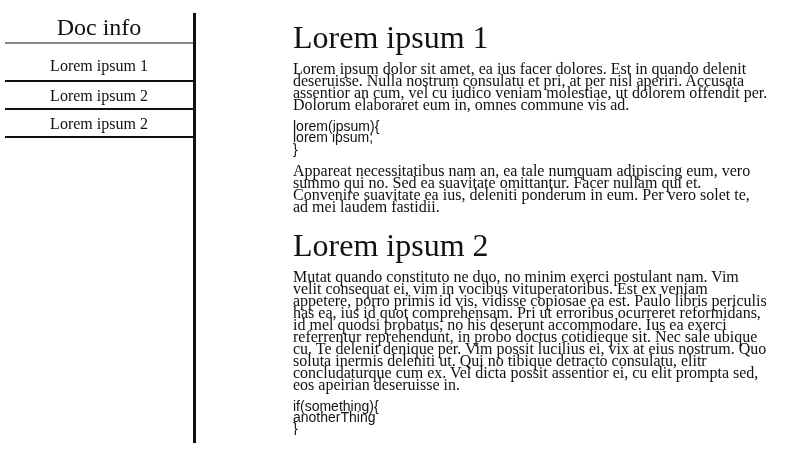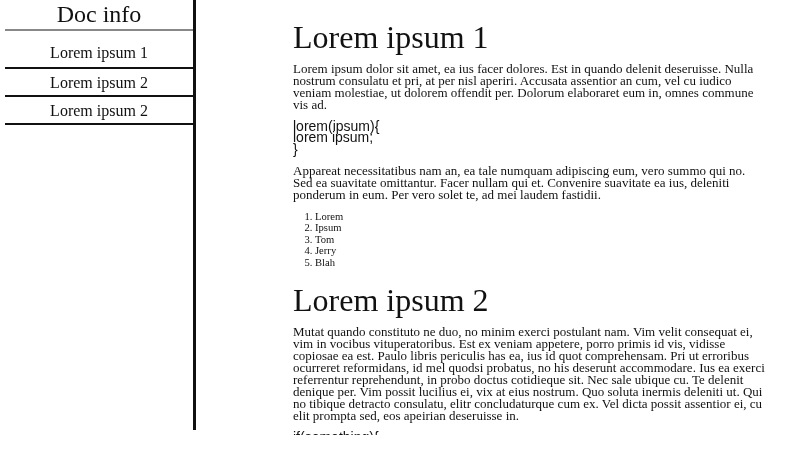--- a/index.html
+++ b/index.html
@@ -13,21 +13,21 @@
       color: #111;
     }
     .page {
       position: relative;
       width: 800px;
       height: 450px;
     }
     .sidebar {
       position: absolute;
       left: 5px;
-      top: 0;
+      top: 13px;
       width: 188px;
       height: 430px;
       border-right: 3px solid #111;
       box-sizing: content-box;
     }
     .sidebar-title {
       height: 29px;
       border-bottom: 2px solid #888;
       text-align: center;
       font-size: 24px;
@@ -67,21 +67,21 @@
     }
     h1 {
       font-weight: normal;
       font-size: 32px;
       margin: 0;
       line-height: 36px;
     }
     h1.first { margin-top: 19px; margin-bottom: 8px; }
     h1.second { margin-top: 14px; margin-bottom: 8px; }
     p {
-      font-size: 13px;
+      font-size: 16px;
       line-height: 12px;
       margin: 0 0 10px 0;
     }
     pre {
       font-family: Liberation Sans, sans-serif;
       font-size: 14px;
       line-height: 11.3px;
       margin: 0 0 10px 0;
       color: #111;
     }
@@ -112,27 +112,20 @@
   </nav>
 
   <main class="content">
     <section>
       <h1 class="first">Lorem ipsum 1</h1>
       <p>Lorem ipsum dolor sit amet, ea ius facer dolores. Est in quando delenit deseruisse. Nulla nostrum consulatu et pri, at per nisl aperiri. Accusata assentior an cum, vel cu iudico veniam molestiae, ut dolorem offendit per. Dolorum elaboraret eum in, omnes commune vis ad.</p>
       <pre>lorem(ipsum){
 lorem ipsum;
 }</pre>
       <p>Appareat necessitatibus nam an, ea tale numquam adipiscing eum, vero summo qui no. Sed ea suavitate omittantur. Facer nullam qui et. Convenire suavitate ea ius, deleniti ponderum in eum. Per vero solet te, ad mei laudem fastidii.</p>
-      <ol>
-        <li>Lorem</li>
-        <li>Ipsum</li>
-        <li>Tom</li>
-        <li>Jerry</li>
-        <li>Blah</li>
-      </ol>
     </section>
 
     <section>
       <h1 class="second">Lorem ipsum 2</h1>
       <p>Mutat quando constituto ne duo, no minim exerci postulant nam. Vim velit consequat ei, vim in vocibus vituperatoribus. Est ex veniam appetere, porro primis id vis, vidisse copiosae ea est. Paulo libris periculis has ea, ius id quot comprehensam. Pri ut erroribus ocurreret reformidans, id mel quodsi probatus, no his deserunt accommodare. Ius ea exerci referrentur reprehendunt, in probo doctus cotidieque sit. Nec sale ubique cu. Te delenit denique per. Vim possit lucilius ei, vix at eius nostrum. Quo soluta inermis deleniti ut. Qui no tibique detracto consulatu, elitr concludaturque cum ex. Vel dicta possit assentior ei, cu elit prompta sed, eos apeirian deseruisse in.</p>
       <pre>if(something){
 anotherThing
 }</pre>
 
     </section>

